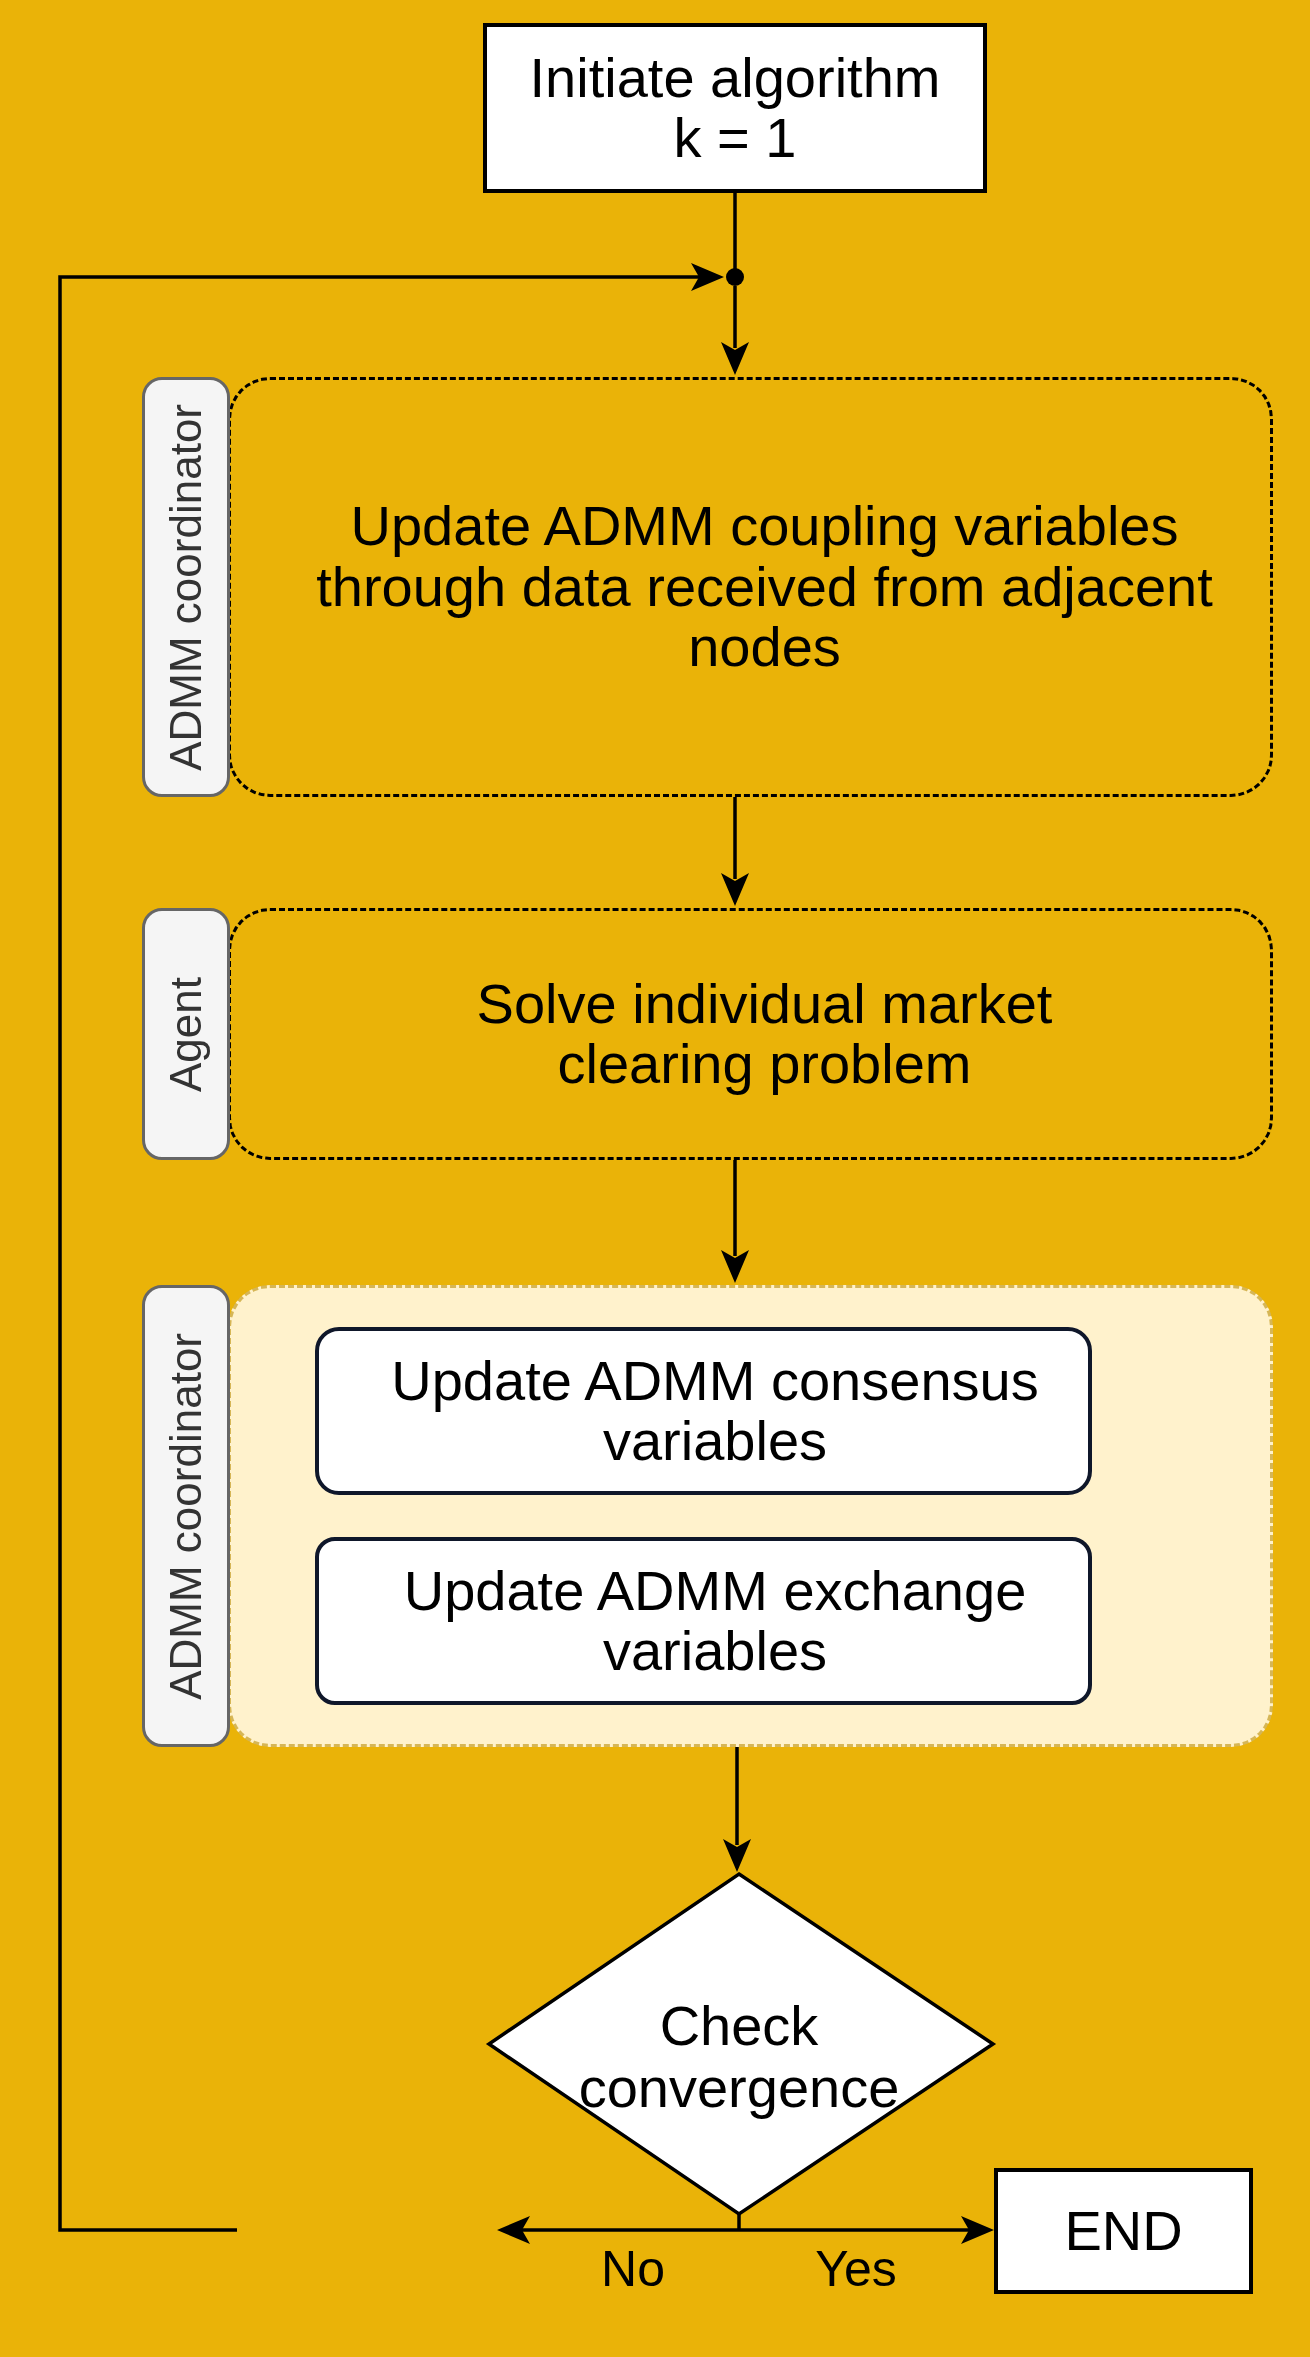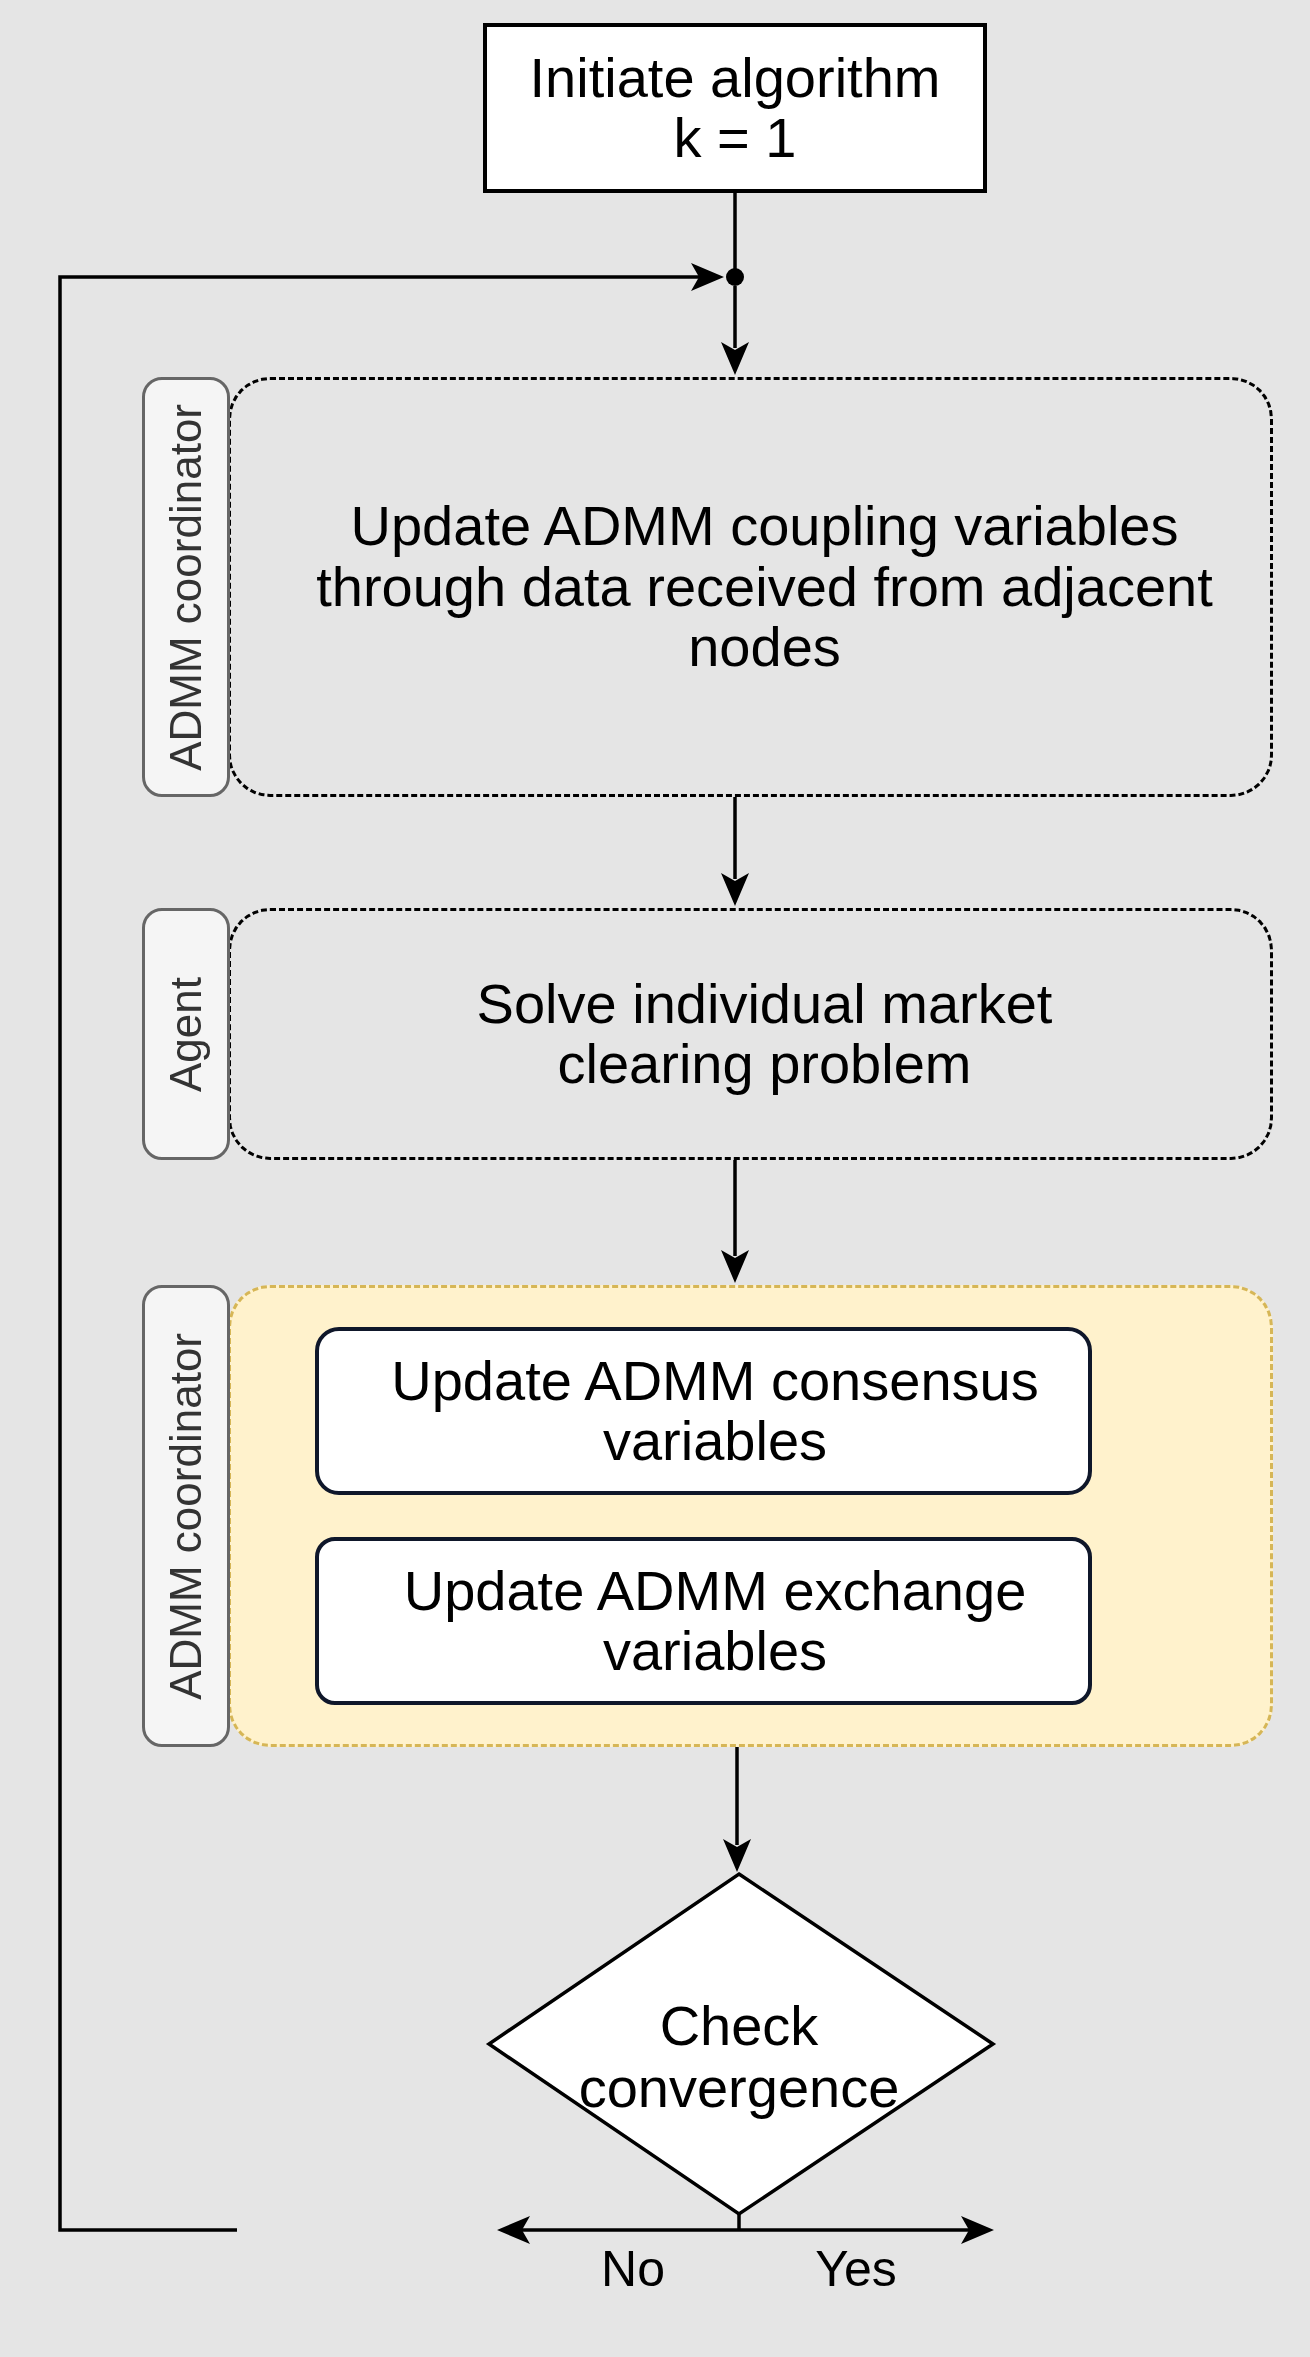--- a/index.html
+++ b/index.html
@@ -1,21 +1,21 @@
 <!DOCTYPE html>
 <html><head>
 <meta charset="utf-8">
 <style>
   html, body { margin: 0; padding: 0; background: #ffffff; }
   * { box-sizing: border-box; }
   #canvas {
     position: relative;
     width: 1310px;
     height: 2357px;
-    background: #e5e5e5;
+    background: #eab308;
     font-family: "Liberation Sans", sans-serif;
     color: #000000;
     overflow: hidden;
   }
   #wires {
     position: absolute;
     left: 0; top: 0;
     width: 1310px; height: 2357px;
   }
   .node {
@@ -152,14 +152,15 @@
   <div class="sub-node" style="left:315px; top:1537px; width:777px; height:168px;border-radius:20px;">Update ADMM exchange
 variables</div>
 
   <div class="diamond-label" style="left:489px; top:1995px; width:500px;">Check
 convergence</div>
 
   <div class="free-label" style="left:553px; top:2244px; width:160px;">No</div>
   <div class="free-label" style="left:776px; top:2244px; width:160px;">Yes</div>
 
 
+  <div class="node" style="left:994px; top:2168px; width:259px; height:126px;">END</div>
 
 </div>
 
 </body></html>

